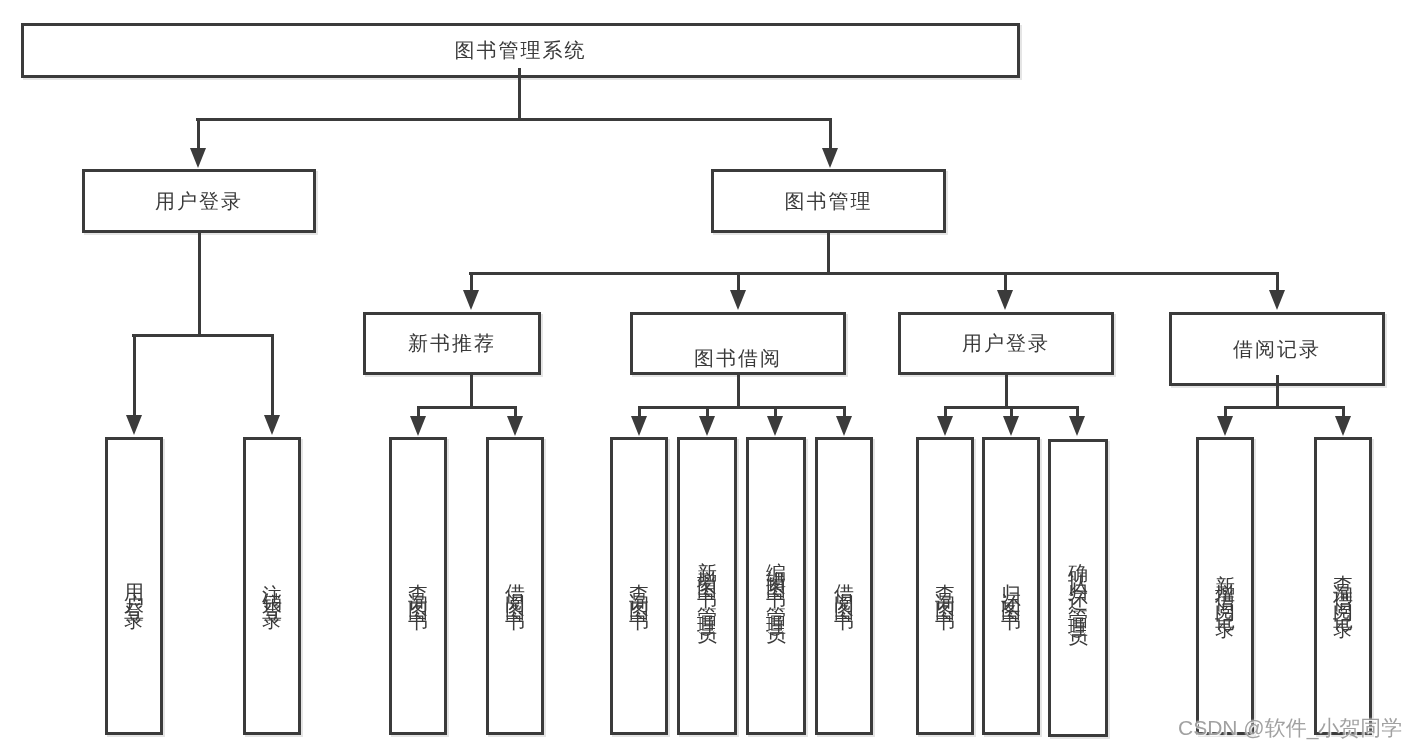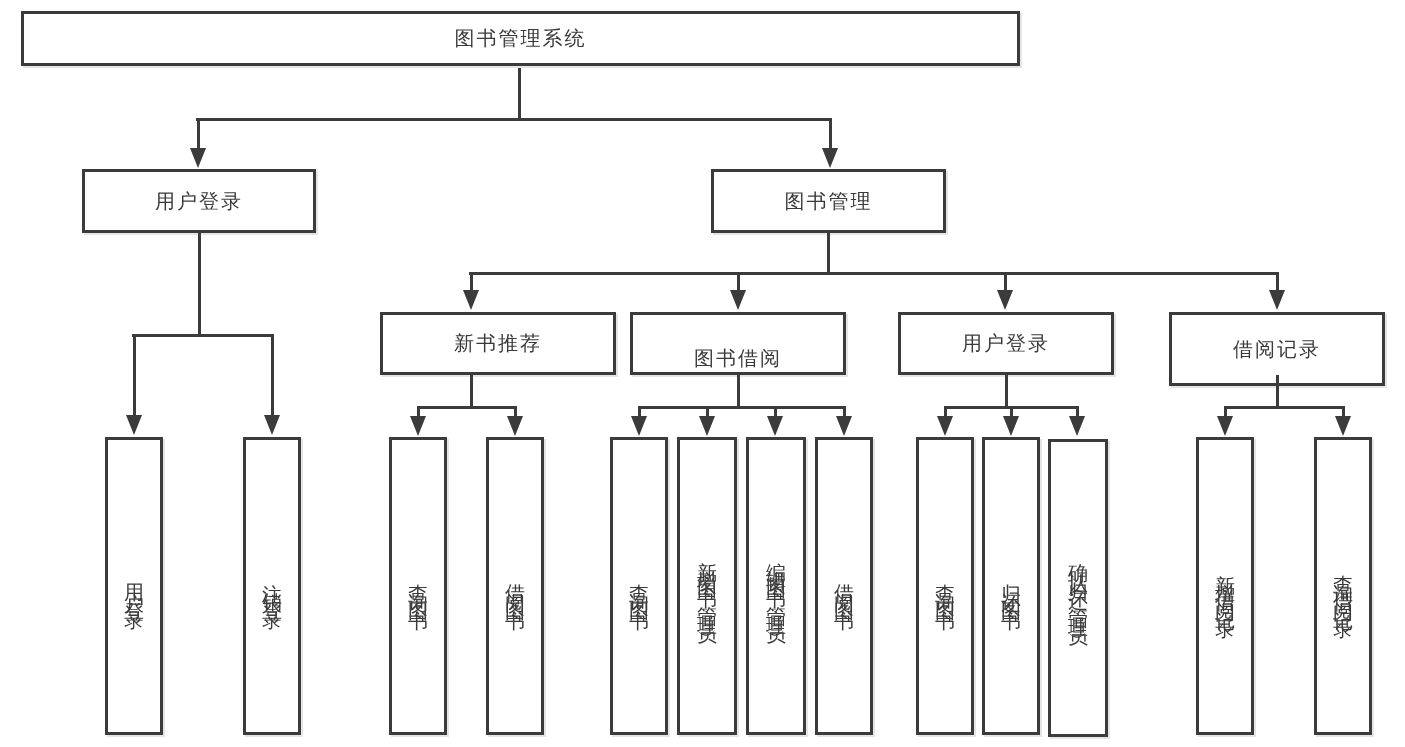--- a/index.html
+++ b/index.html
@@ -28,21 +28,21 @@
     position:absolute;left:1178px;top:714px;z-index:5;white-space:nowrap;
     font-size:21px;color:rgba(148,148,148,0.88);
     text-shadow:0 0 2px #ffffff,1px 1px 1px #ffffff;
   }
 </style>
 </head>
 <body>
 
 <div class="canvas">
 
-  <div class="node" style="left:21px;top:11px;width:999px;height:55px;">
+  <div class="node" style="left:21px;top:23px;width:999px;height:55px;">
     <span class="hlabel">图书管理系统</span>
   </div>
 
   <div class="vline" style="left:518px;top:68px;height:52px;"></div>
   <div class="hline" style="left:196px;top:118px;width:636px;"></div>
   <div class="vline" style="left:197px;top:118px;height:32px;"></div>
   <div class="vline" style="left:829px;top:118px;height:32px;"></div>
   <div class="arrow" style="left:190px;top:148px;"></div>
   <div class="arrow" style="left:822px;top:148px;"></div>
 
@@ -64,21 +64,21 @@
   <div class="hline" style="left:469px;top:272px;width:810px;"></div>
   <div class="vline" style="left:470px;top:272px;height:20px;"></div>
   <div class="vline" style="left:737px;top:272px;height:20px;"></div>
   <div class="vline" style="left:1004px;top:272px;height:20px;"></div>
   <div class="vline" style="left:1276px;top:272px;height:20px;"></div>
   <div class="arrow" style="left:463px;top:290px;"></div>
   <div class="arrow" style="left:730px;top:290px;"></div>
   <div class="arrow" style="left:997px;top:290px;"></div>
   <div class="arrow" style="left:1269px;top:290px;"></div>
 
-  <div class="node" style="left:380px;top:312px;width:236px;height:63px;">
+  <div class="node" style="left:363px;top:312px;width:178px;height:63px;">
     <span class="hlabel">新书推荐</span>
   </div>
   <div class="node" style="left:630px;top:312px;width:216px;height:63px;align-items:flex-end;">
     <span class="hlabel">图书借阅</span>
   </div>
   <div class="node" style="left:898px;top:312px;width:216px;height:63px;">
     <span class="hlabel">用户登录</span>
   </div>
   <div class="node" style="left:1169px;top:312px;width:216px;height:74px;">
     <span class="hlabel">借阅记录</span>
@@ -155,14 +155,15 @@
     <span class="vlabel">确认归还（管理员）</span>
   </div>
 
   <div class="node" style="left:1196px;top:437px;width:58px;height:298px;">
     <span class="vlabel">新增借阅记录</span>
   </div>
   <div class="node" style="left:1314px;top:437px;width:58px;height:298px;">
     <span class="vlabel">查询借阅记录</span>
   </div>
 
+  <div class="watermark">CSDN @软件_小贺同学</div>
 
 </div>
 
 </body></html>

